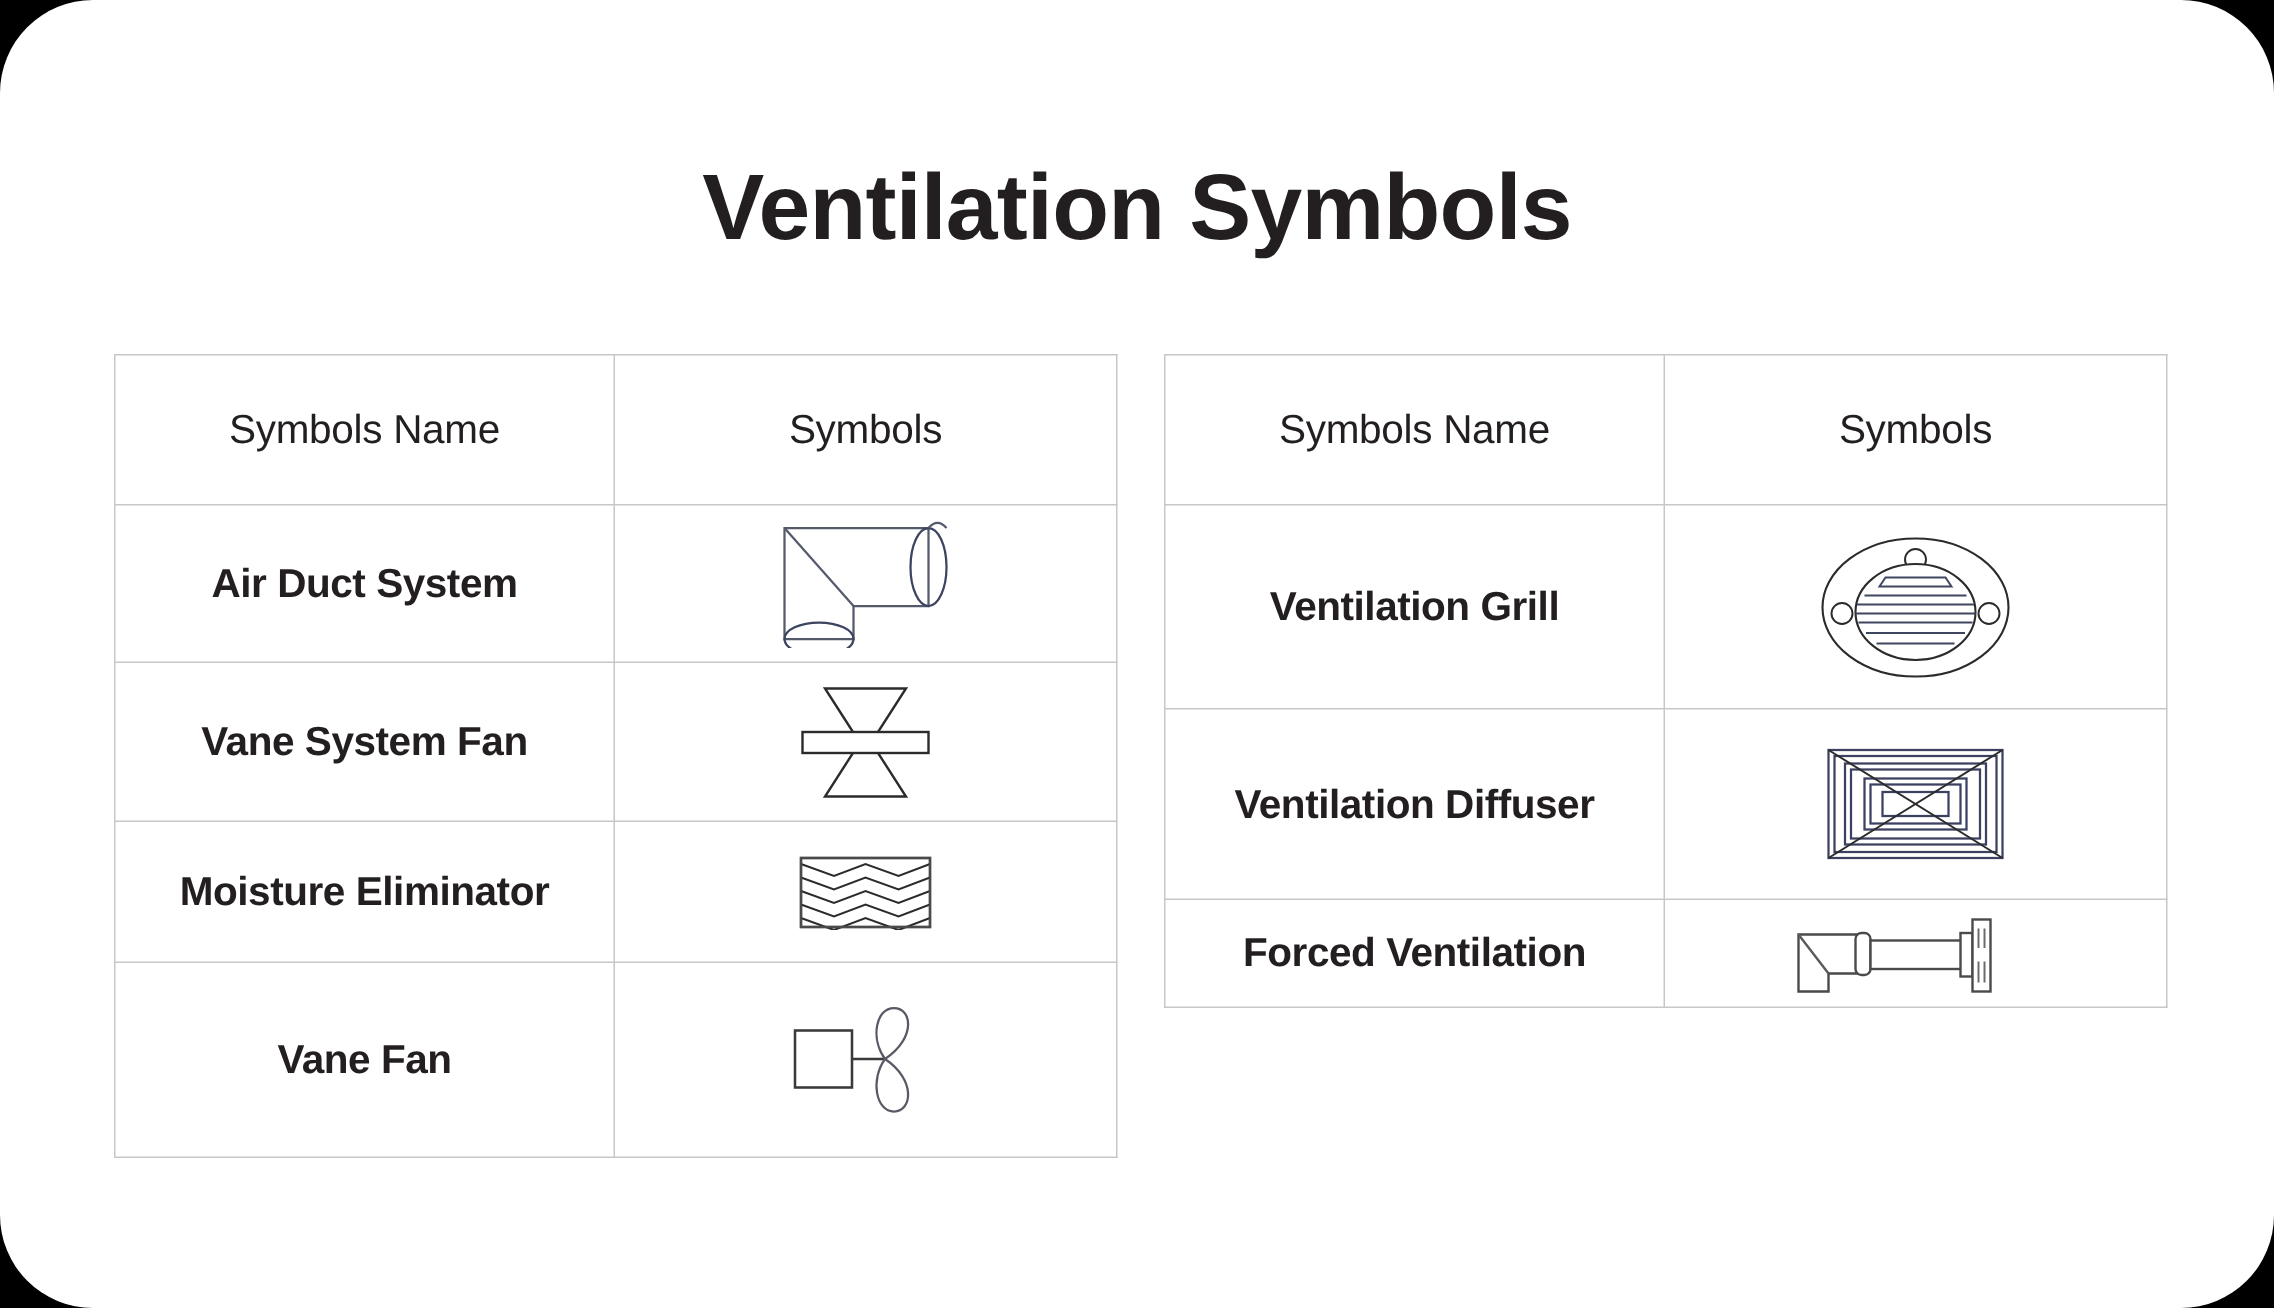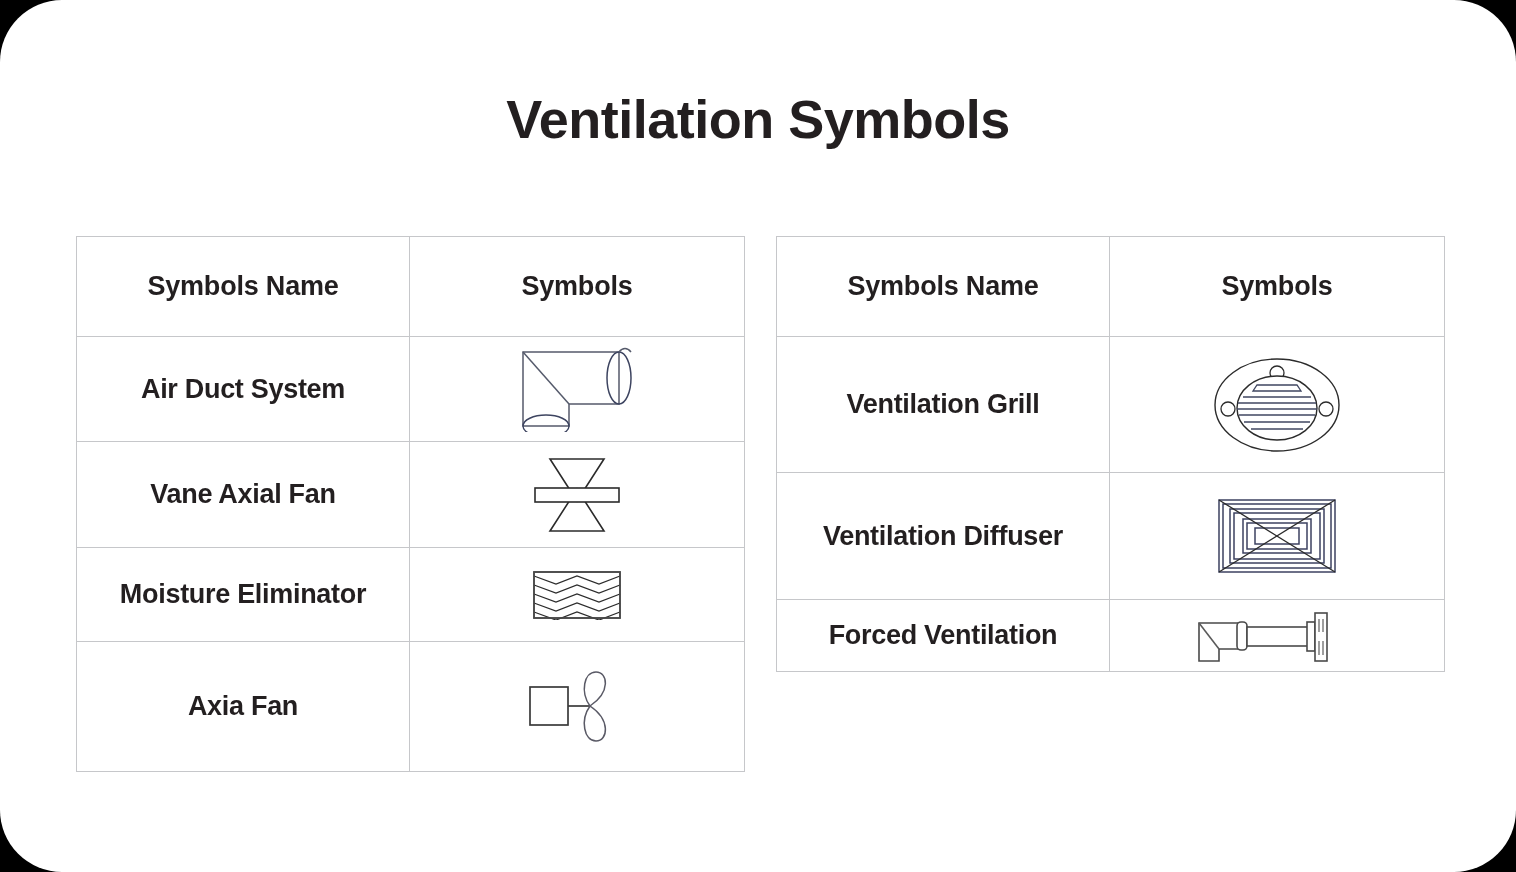--- a/index.html
+++ b/index.html
@@ -16,25 +16,25 @@
     position: relative;
     width: 1516px;
     height: 872px;
     background: #ffffff;
     border-radius: 62px;
     overflow: hidden;
     box-sizing: border-box;
   }
   #page-title {
     position: absolute;
-    top: 92px;
+    top: 108px;
     left: 0;
     width: 1516px;
     text-align: center;
-    font-size: 54px;
+    font-size: 62px;
     font-weight: 700;
     color: #231f20;
     letter-spacing: -0.5px;
     font-family: "Liberation Sans", sans-serif;
     font-stretch: condensed;
     line-height: 1;
     white-space: nowrap;
   }
   .sym-table {
     position: absolute;
@@ -44,21 +44,21 @@
   }
   .sym-table td, .sym-table th {
     border: 1px solid #c6c7ca;
     padding: 0;
     margin: 0;
     text-align: center;
     vertical-align: middle;
   }
   .hdr-cell {
     font-size: 27px;
-    font-weight: 700;
+    font-weight: 400;
     color: #231f20;
     letter-spacing: -0.2px;
   }
   .name-cell {
     font-size: 27px;
     font-weight: 700;
     color: #231f20;
     letter-spacing: -0.3px;
     line-height: 1.22;
     padding: 0 6px;
@@ -119,21 +119,21 @@
               <line x1="16" y1="6" x2="62" y2="58" stroke="#555a6b"></line>
               <ellipse cx="112" cy="32" rx="12" ry="26" stroke="#3d4460"></ellipse>
               <path d="M124 6 A12 26 0 0 0 112 6" stroke="#555a6b"></path>
               <ellipse cx="39" cy="80" rx="23" ry="11" stroke="#3d4460"></ellipse>
             </g>
           </svg>
         </td>
       </tr>
 
       <tr class="r-2">
-        <td class="name-cell">Vane Axial Fan</td>
+        <td class="name-cell">Vane System Fan</td>
         <td class="sym-cell">
           <svg width="110" height="82" viewBox="0 0 110 82">
             <g fill="none" stroke="#2b2b2b" stroke-width="1.6">
               <polygon points="28,5 82,5 55,47"></polygon>
               <polygon points="55,35 82,77 28,77"></polygon>
               <rect x="13" y="34" width="84" height="14" fill="#ffffff"></rect>
             </g>
           </svg>
         </td>
       </tr>
@@ -149,21 +149,21 @@
               <polyline points="2,24 24,32 45,24 67,32 88,24"></polyline>
               <polyline points="2,33 24,41 45,33 67,41 88,33"></polyline>
               <polyline points="2,42 24,50 45,42 67,50 88,42"></polyline>
             </g>
             <rect x="2" y="2" width="86" height="46" fill="none" stroke="#4a4a4a" stroke-width="1.6"></rect>
           </svg>
         </td>
       </tr>
 
       <tr class="r-4">
-        <td class="name-cell">Axia Fan</td>
+        <td class="name-cell">Vane Fan</td>
         <td class="sym-cell">
           <svg width="100" height="78" viewBox="0 0 100 78">
             <g fill="none" stroke="#3a3a3a" stroke-width="1.7">
               <rect x="3" y="19" width="38" height="38"></rect>
               <line x1="41" y1="38" x2="63" y2="38"></line>
             </g>
             <g fill="none" stroke="#5a5a66" stroke-width="1.5">
               <path d="M63 38 C53 24 57 4 69 4 C81 4 84 24 63 38 Z"></path>
               <path d="M63 38 C53 52 57 73 69 73 C81 73 84 52 63 38 Z"></path>
             </g>

